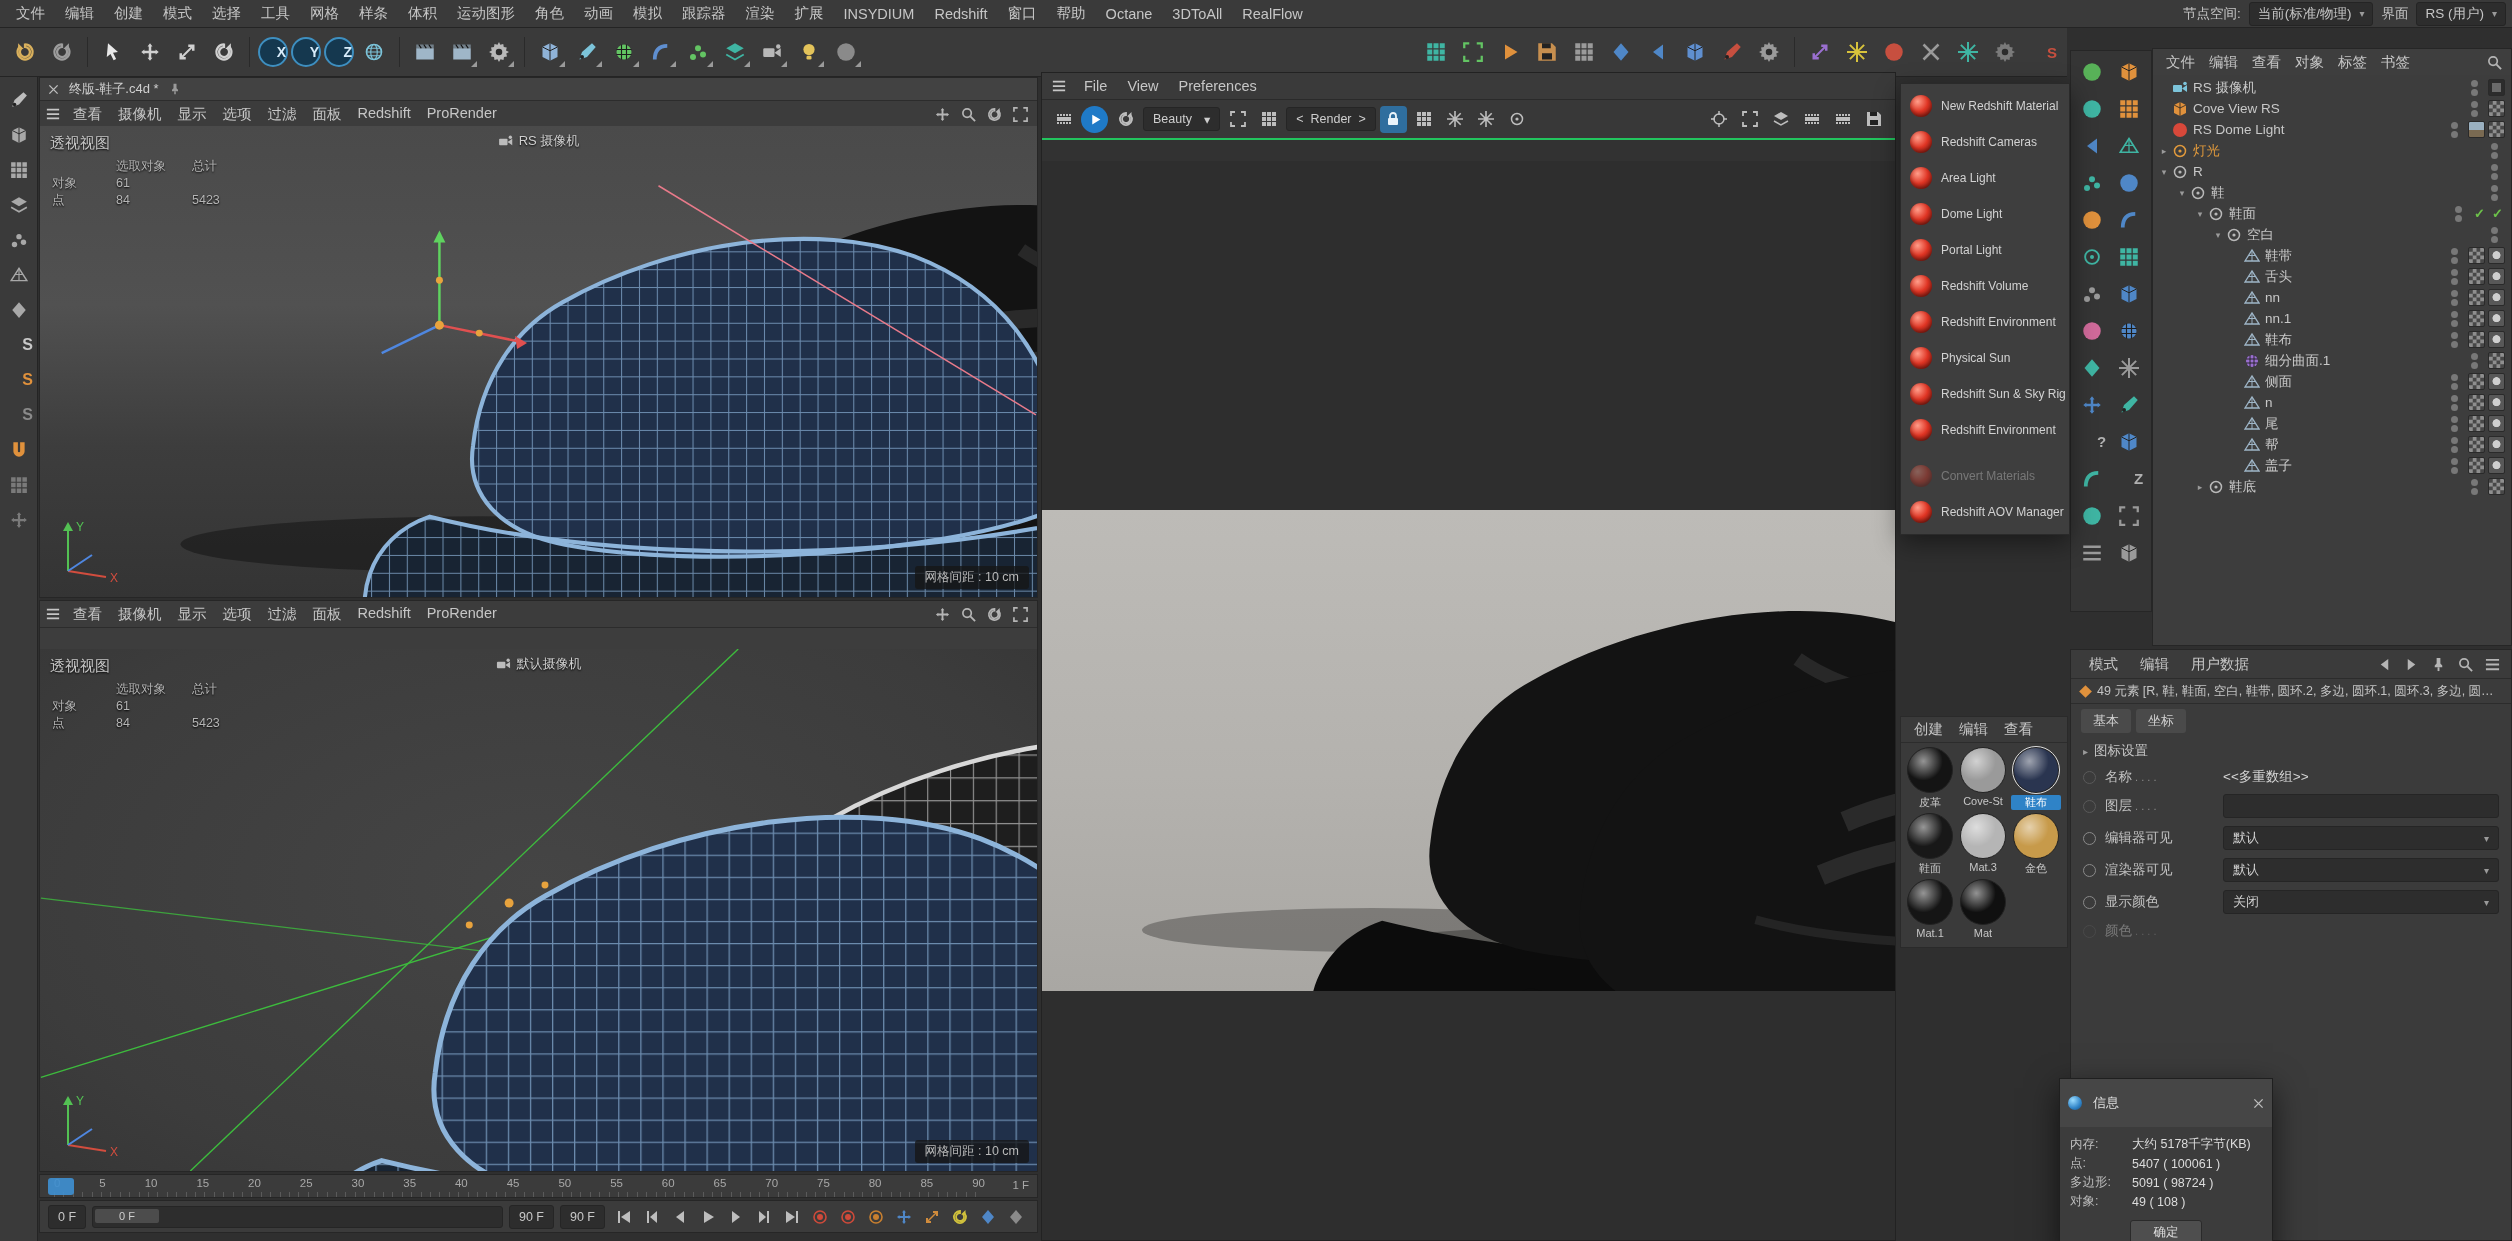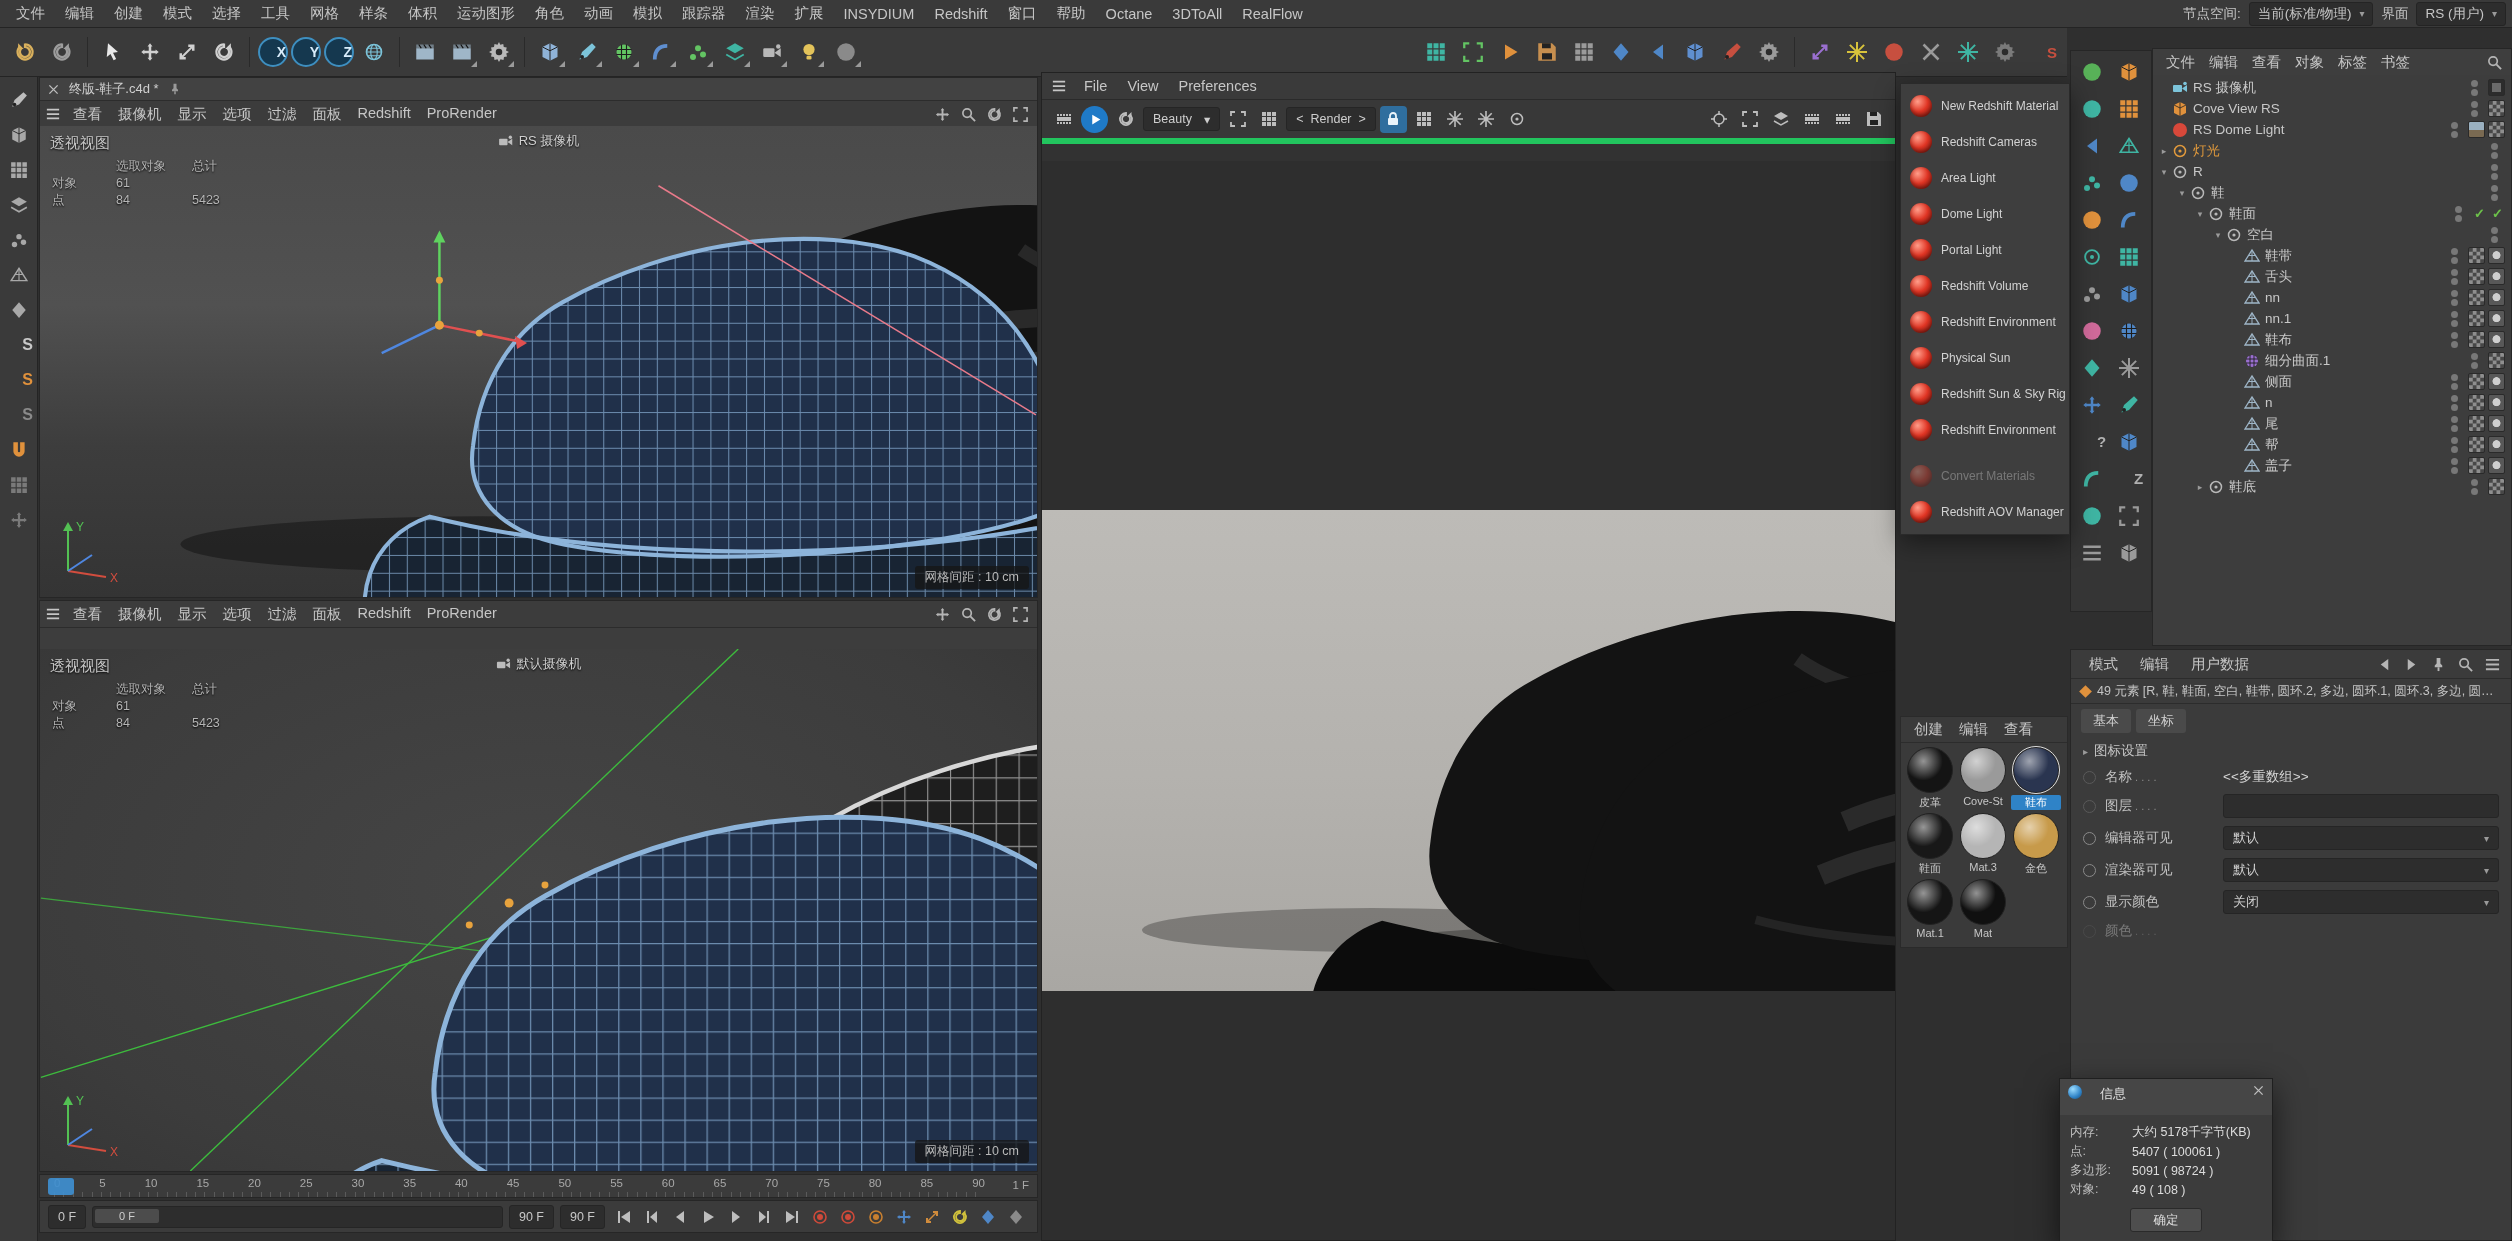--- a/index.html
+++ b/index.html
@@ -83,21 +83,21 @@
   .pbtn{width:26px;height:26px;border-radius:4px;display:flex;align-items:center;justify-content:center;
         color:var(--c,#bdbdbd);flex:0 0 auto}
   .pbtn svg.ic{width:16px;height:16px}
 
   
   #rv{left:1041px;top:72px;width:855px;height:1169px;background:#323232;border:1px solid #222;box-sizing:border-box}
   .rv-title{height:24px;background:#3f3f3f;border-bottom:1px solid #2a2a2a;display:flex;align-items:center;gap:10px;
             padding:0 8px;font-size:13.5px;color:#d0d0d0}
   .rv-menu{height:26px;background:#3a3a3a;border-bottom:1px solid #2a2a2a;display:flex;align-items:center;gap:2px;
            padding:0 4px;font-size:13.5px}
-  .rv-toolbar{height:38px;background:#383838;border-bottom:6px solid #22c55e;display:flex;align-items:center;gap:4px;padding:0 8px}
+  .rv-toolbar{height:38px;background:#383838;border-bottom:2px solid #22c55e;display:flex;align-items:center;gap:4px;padding:0 8px}
   .rv-toolbar .pbtn{width:27px;height:27px}
   .playcirc{background:#1f7ac7;border-radius:50%;color:#fff}
   .playcirc svg.ic{width:13px;height:13px;margin-left:2px}
   .active-lock{background:#2f6e9e;color:#eaf4fb;border-radius:4px}
   .rv-dd,.rv-nav{height:22px;background:#2d2d2d;border:1px solid #252525;border-radius:3px;display:flex;
           align-items:center;gap:12px;padding:0 9px;font-size:12.5px;color:#cfcfcf}
   .rv-nav{gap:7px}
   .rv-spacer{flex:1}
   .rv-canvas{position:absolute;left:0;right:0;top:88px;bottom:0;background:#2e2e2e;overflow:hidden}
   .rv-image{position:absolute;left:0;top:349px;width:853px;height:481px;
@@ -174,21 +174,21 @@
   .alabel{min-width:118px;color:#c2c2c2;white-space:nowrap}
   .alabel.lead::after{content:" . . . . ";color:#8a8a8a;font-size:11px}
   .afield{height:22px;background:#2d2d2d;border:1px solid #252525;border-radius:3px;flex:1;display:flex;
           align-items:center;padding:0 9px;font-size:13px;color:#cfcfcf}
   .afield .caret{margin-left:auto}
   .arow.disabled{opacity:.45}
 
   
   #infod{left:2059px;top:1078px;width:212px;background:#3c3c3c;border:1px solid #1f1f1f;z-index:60;
          box-shadow:0 10px 30px rgba(0,0,0,.6)}
-  .infod-title{height:24px;background:#464646;display:flex;align-items:flex-start;gap:18px;padding:6px 8px;font-size:13px;color:#e0e0e0}
+  .infod-title{height:24px;background:#464646;display:flex;align-items:center;gap:11px;padding:12px 8px;font-size:13px;color:#e0e0e0}
   .ilogo{width:14px;height:14px;border-radius:50%;background:radial-gradient(circle at 35% 30%,#9adcff,#2f83c7 60%,#1a4a74)}
   .infod-title .close{margin-left:auto;color:#bdbdbd}
   .infod-title .close svg.ic{width:11px;height:11px}
   .infod-body{padding:8px 10px 10px;font-size:12.5px}
   .irow{display:flex;height:19px;align-items:center}
   .il{width:62px;color:#bdbdbd}
   .iv{color:#dcdcdc;white-space:nowrap}
   .okbtn{display:block;margin:9px auto 2px;width:70px;height:22px;background:#4e4e4e;border:1px solid #2a2a2a;
          border-radius:3px;color:#ddd;font-size:12.5px;text-align:center;line-height:22px}
 </style>

